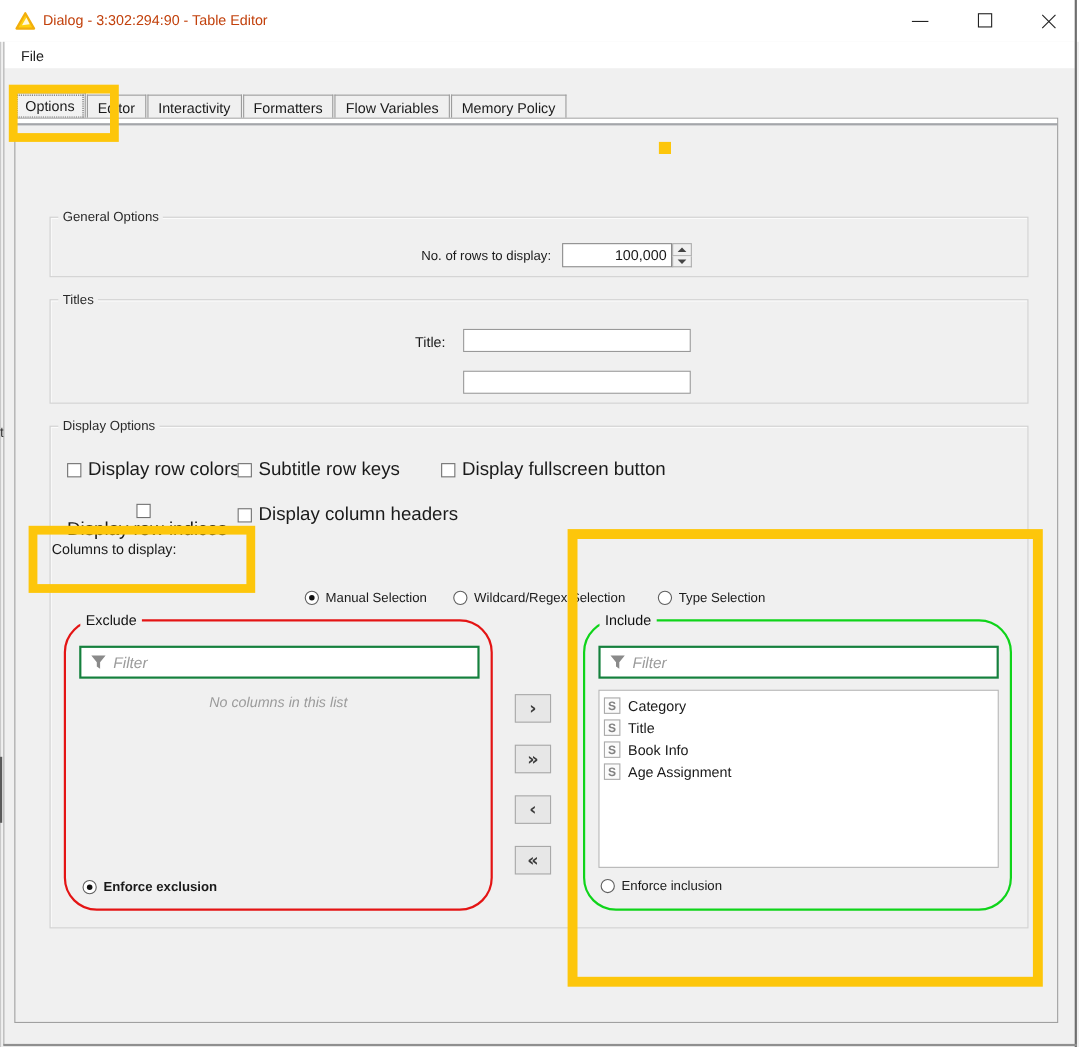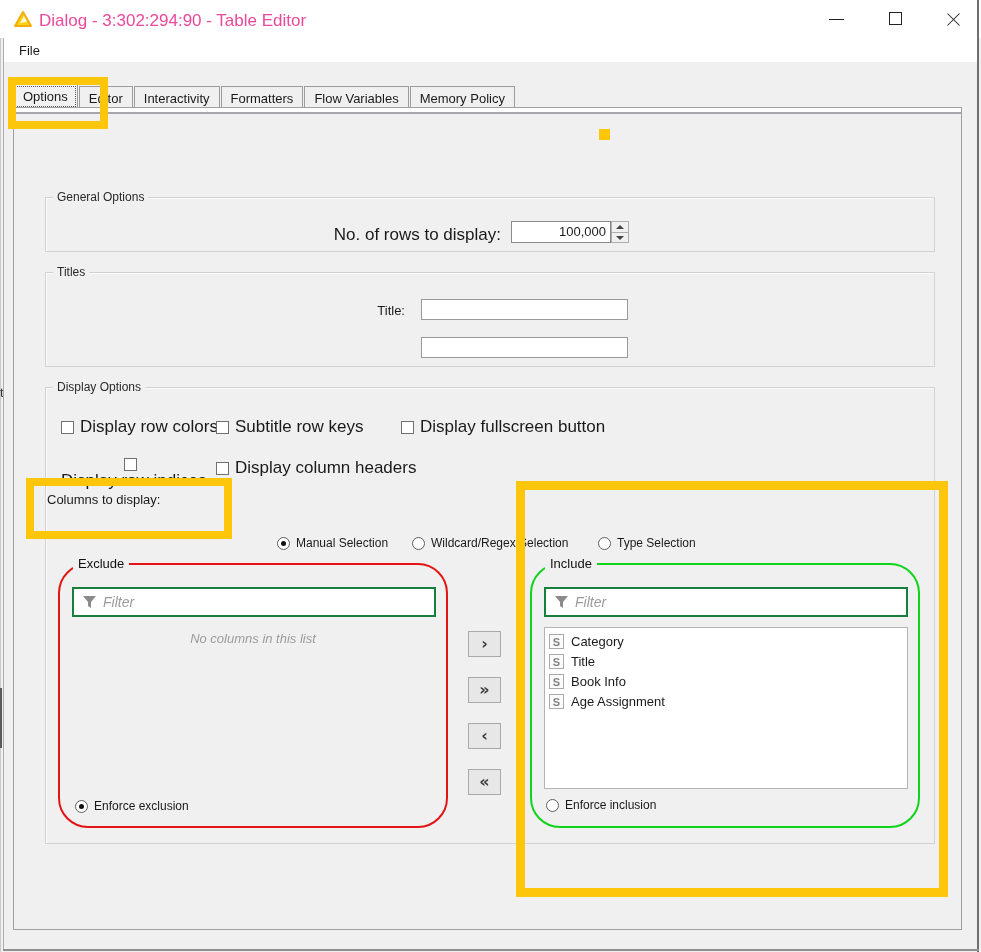--- a/index.html
+++ b/index.html
@@ -14,21 +14,21 @@
   
   .win-border-right { position:absolute; left:977px; top:0; width:2px; height:952px; background:#6e6e6e; }
   .win-border-bottom{ position:absolute; left:3px; top:949px; width:976px; height:2px; background:#8f8f8f; }
   .win-border-left  { position:absolute; left:3px; top:38px; width:1px; height:912px; background:#adadad; }
   .desktop-artifact-line { position:absolute; left:0; top:0; width:1px; height:952px; background:#c9c9c9; }
   .desktop-artifact-dark { position:absolute; left:0; top:688px; width:2px; height:60px; background:#5a5a5a; }
   .desktop-artifact-t { position:absolute; left:0px; top:385px; font-size:13px; color:#333; }
 
   .titlebar { position:absolute; left:0; top:0; width:981px; height:38px; background:#ffffff; }
   .app-icon { position:absolute; left:13px; top:9px; width:20px; height:20px; }
-  .title-text { position:absolute; left:39px; top:11px; font-size:17px; color:#ec4899; white-space:nowrap; }
+  .title-text { position:absolute; left:39px; top:11px; font-size:13px; color:#c2410c; white-space:nowrap; }
   .win-controls { position:absolute; right:0; top:0; height:38px; display:flex; }
   .win-btn { width:58px; height:38px; position:relative; cursor:pointer; }
   .glyph-min { position:absolute; left:22px; top:19px; width:15px; height:1px; background:#222; }
   .glyph-max { position:absolute; left:24px; top:12px; width:13px; height:13px; border:1px solid #222; }
   .glyph-close-a,.glyph-close-b { position:absolute; left:22px; top:19px; width:17px; height:1px; background:#222; }
   .glyph-close-a { transform:rotate(45deg); }
   .glyph-close-b { transform:rotate(-45deg); }
 
   .menubar { position:absolute; left:4px; top:38px; width:973px; height:24px; background:#ffffff; }
   .menu-file { position:absolute; left:10px; top:4px; font-size:13px; padding:1px 5px; }
@@ -52,21 +52,21 @@
   
   .groupbox { position:absolute; border:1px solid #d2d2d2; box-shadow:1px 1px 0 #fbfbfb inset; }
   .group-legend {
     position:absolute; top:-8px; left:7px; background:#f0f0f0;
     padding:0 4px; font-size:12px; color:#2a2a2a; white-space:nowrap;
   }
   .gb-general { left:45px; top:197px; width:890px; height:55px; }
   .gb-titles  { left:45px; top:272px; width:890px; height:95px; }
   .gb-display { left:45px; top:387px; width:890px; height:457px; }
 
-  .rows-label { position:absolute; left:0; top:27px; width:455px; text-align:right; font-size:17px; }
+  .rows-label { position:absolute; left:0; top:27px; width:455px; text-align:right; font-size:12px; }
   .rows-field {
     position:absolute; left:465px; top:23px; width:100px; height:22px;
     border:1px solid #8a8a8a; background:#fff; font-size:13px;
     text-align:right; padding:2px 4px 0 0;
   }
   .spinner { position:absolute; left:565px; top:23px; width:18px; height:22px; display:flex; flex-direction:column; }
   .spin-btn { flex:1; background:#f0f0f0; border:1px solid #adadad; position:relative; }
   .spin-btn + .spin-btn { border-top:none; }
   .tri-up   { position:absolute; left:4px; top:3px; width:0; height:0; border-left:4px solid transparent; border-right:4px solid transparent; border-bottom:4px solid #444; }
   .tri-down { position:absolute; left:4px; top:3px; width:0; height:0; border-left:4px solid transparent; border-right:4px solid transparent; border-top:4px solid #444; }
@@ -113,21 +113,21 @@
   .col-list {
     position:absolute; left:12px; top:62px; width:364px; height:162px;
     background:#fff; border:1px solid #b4b4b4; padding-top:3px; overflow:hidden;
   }
   .col-item { display:flex; align-items:center; height:20px; padding-left:4px; font-size:13px; }
   .type-badge {
     width:15px; height:15px; border:1px solid #aaa; background:#fbfbfb;
     font-size:11px; font-weight:bold; color:#828282; text-align:center;
     line-height:14px; margin-right:7px; flex:none;
   }
-  .enforce { left:15px; top:234px; }
+  .enforce { left:15px; top:234px;font-weight:bold; }
   .enforce-inc { left:14px; top:233px; }
 
   
   .transfer-btn {
     position:absolute; left:468px; width:33px; height:26px;
     background:#e7e7e7; border:1px solid #a9a9a9;
     font-size:16px; font-weight:bold; color:#3c3c3c;
     text-align:center; line-height:23px; cursor:pointer;
     font-family:"DejaVu Sans", sans-serif;
   }

